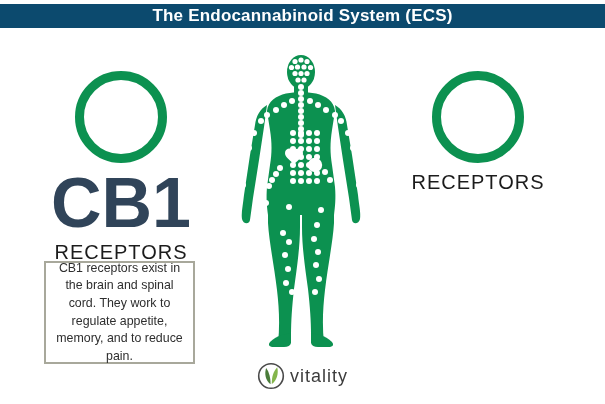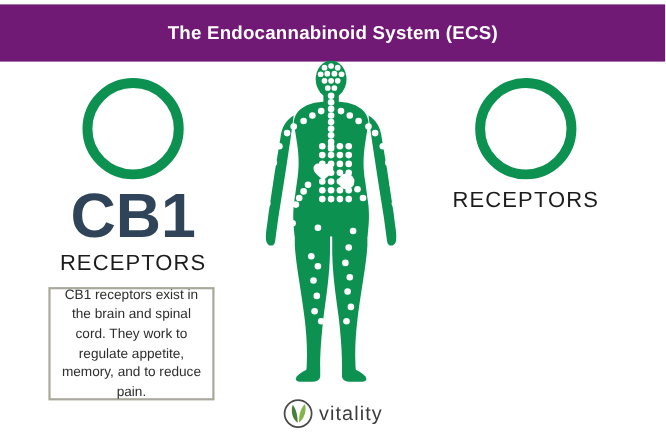--- a/index.html
+++ b/index.html
@@ -6,42 +6,42 @@
   html,body { background:#ffffff; }
   .canvas {
     position: relative;
     width: 605px; height: 404px;
     background: #ffffff;
     overflow: hidden;
     font-family: "Liberation Sans", sans-serif;
   }
   .header-bar {
     position: absolute; left: 0; top: 4px;
-    width: 605px; height: 52px;
-    background: #701a75;
+    width: 605px; height: 24px;
+    background: #0c4a6e;
     display: flex; align-items: center; justify-content: center;
   }
   .header-bar .title {
     color: #ffffff; font-size: 17px; font-weight: bold; letter-spacing: .2px;
   }
   .ring {
     position: absolute; top: 71px;
     width: 92px; height: 92px;
     border: 9px solid #0c9150; border-radius: 50%;
     background: transparent;
   }
   .ring.left  { left: 75px; }
   .ring.right { left: 432px; }
   .panel-title {
     position: absolute; top: 168px; width: 200px; text-align: center;
   }
   .panel-title.left  { left: 21px; }
   .panel-title.right { left: 378px; }
   .cb-heading {
-    font-size: 57px; font-weight: bold; line-height: 1;
+    font-size: 70px; font-weight: bold; line-height: 1;
     color: #304459; letter-spacing: 0;
   }
   .cb-sub {
     margin-top: 3px;
     font-size: 20px; font-weight: normal; color: #1c1c1c; letter-spacing: 1px;
   }
   .desc-box {
     position: absolute;
     border: 2px solid #a8a89b;
     background: #ffffff;

